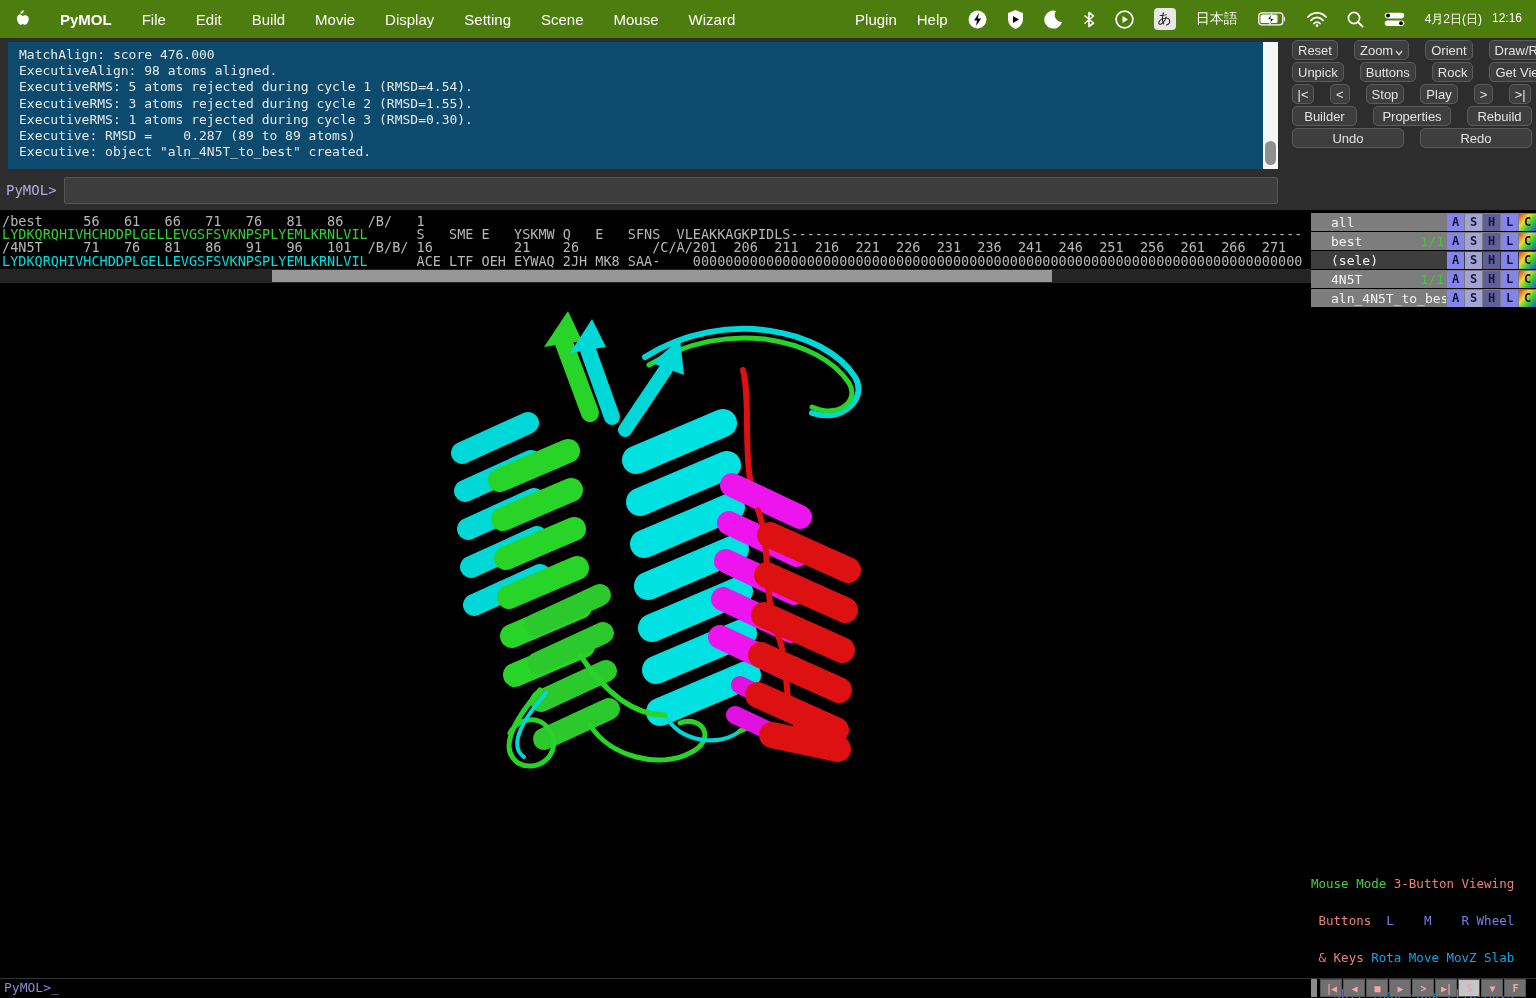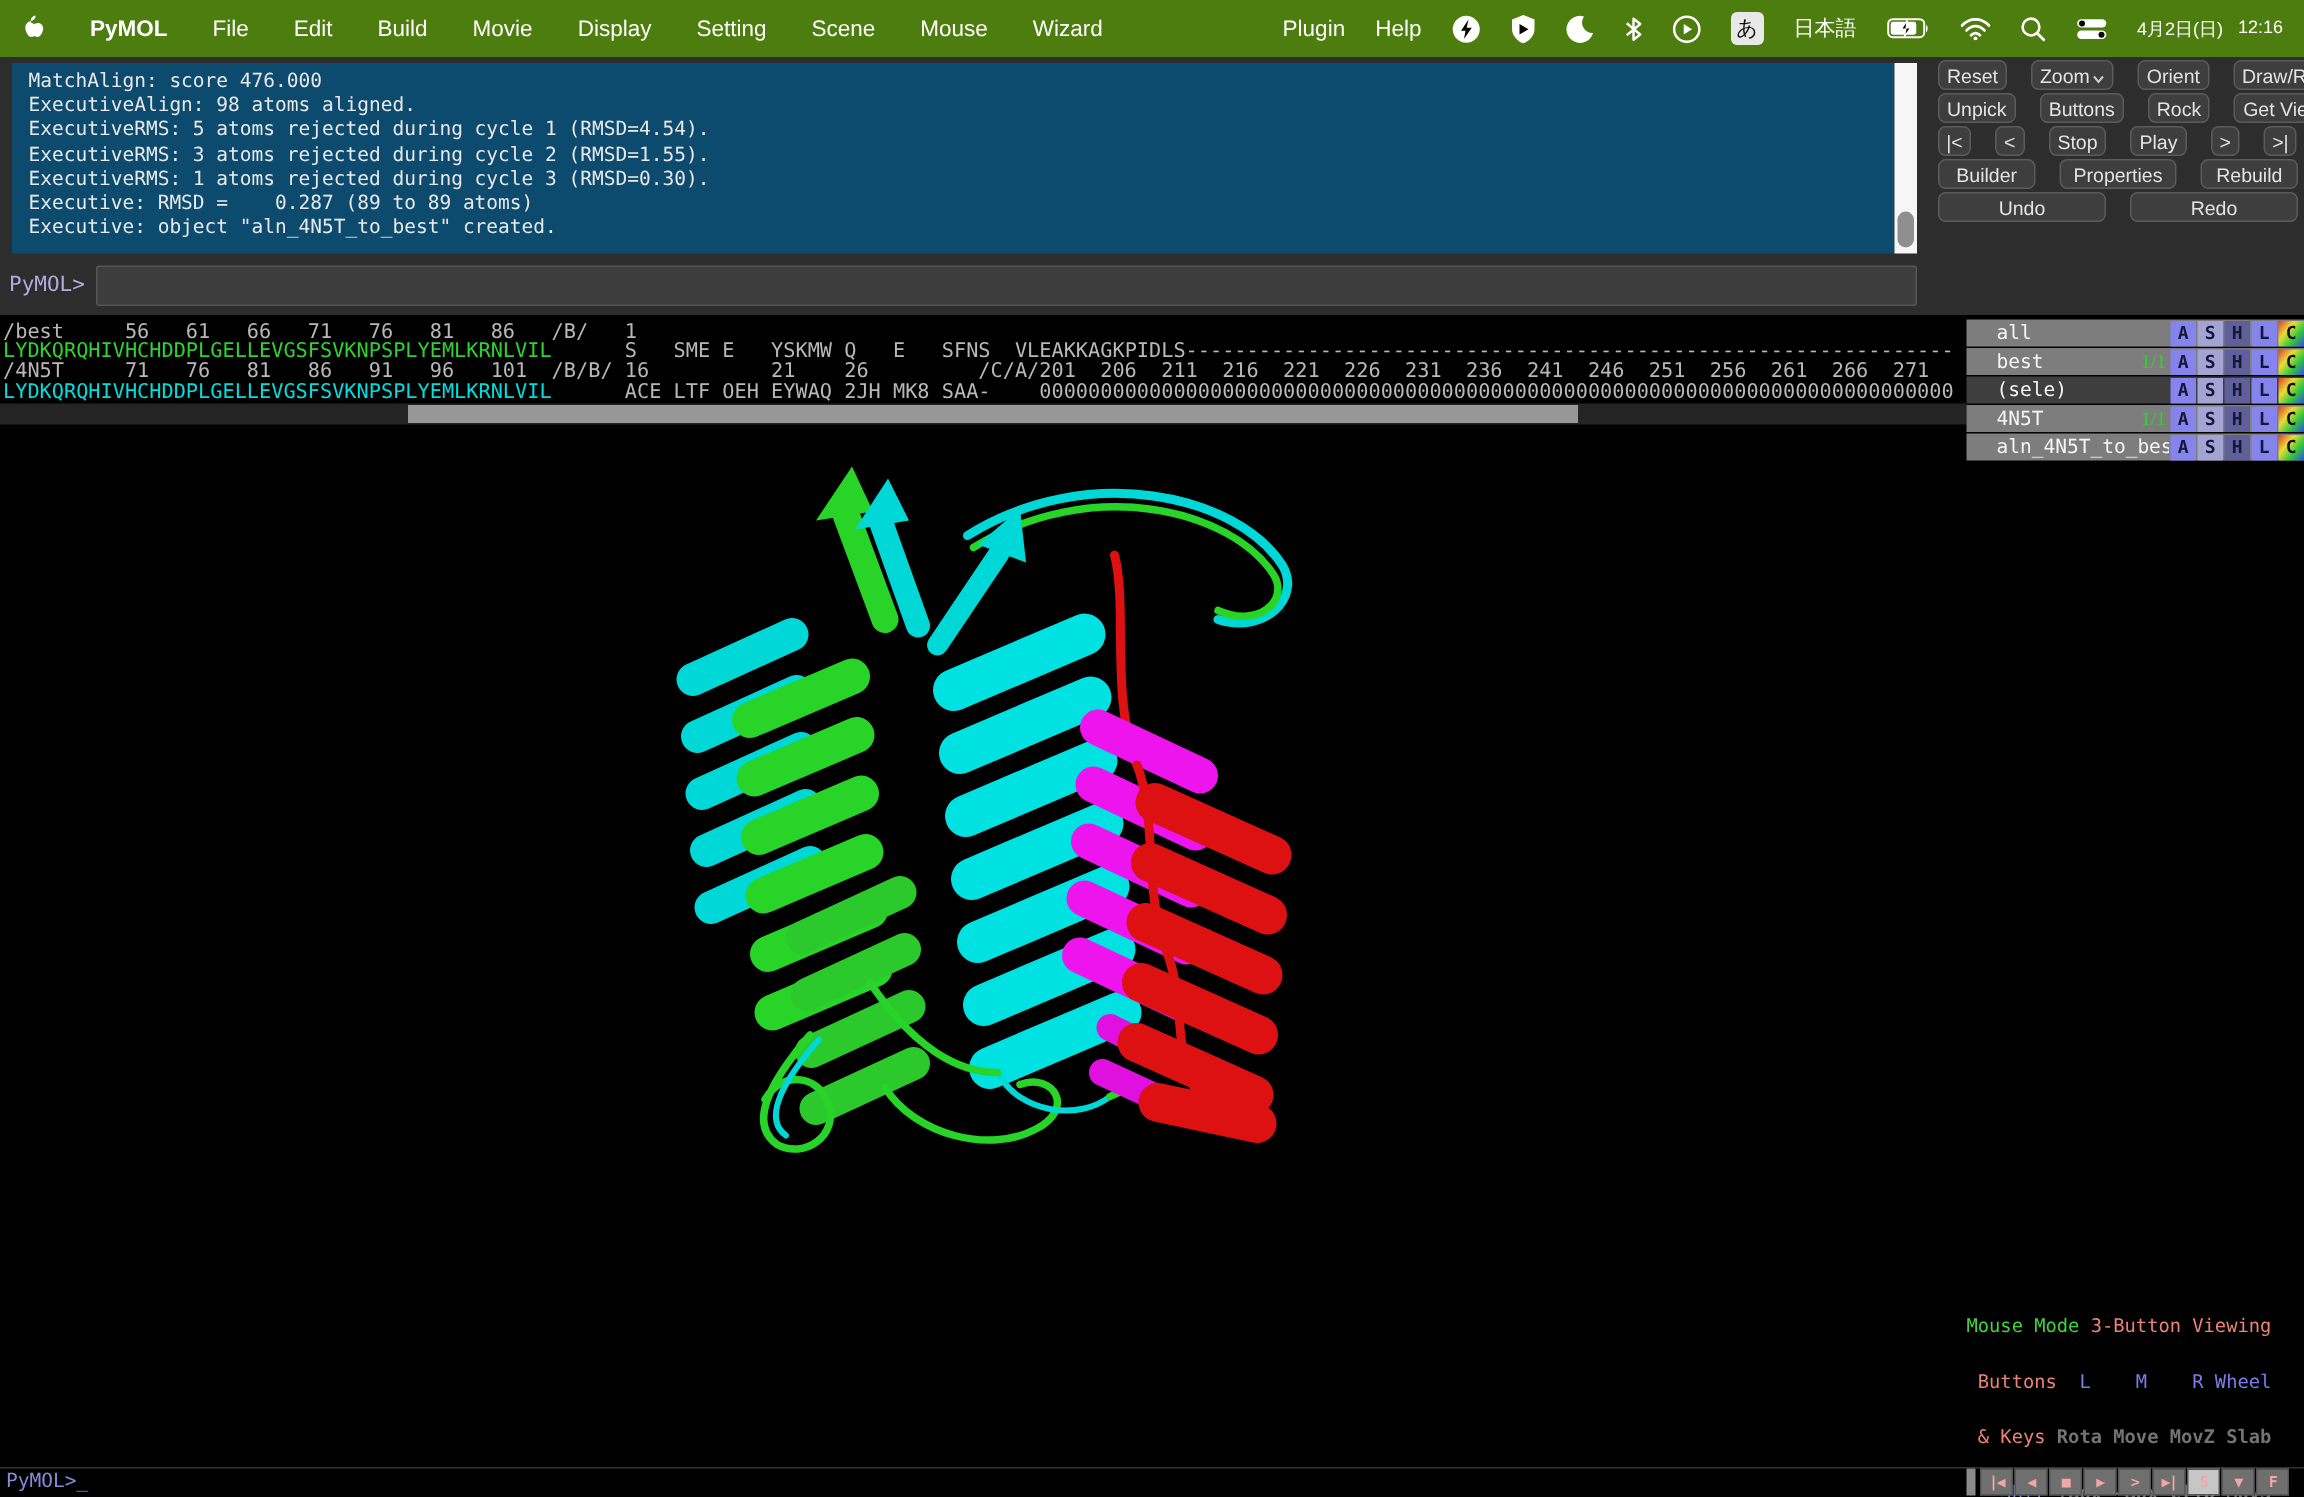--- a/index.html
+++ b/index.html
@@ -50,32 +50,32 @@
          white-space:pre; color:#b8b8b8; }
   .seq .green { color:#2fd32f; } .seq .cyan { color:#00dede; } .seq .gray { color:#b8b8b8; }
   .seq-scroll { position:absolute; top:59px; left:0; width:1311px; height:14px; background:#242424; }
   .seq-scroll .thumb { position:absolute; left:272px; top:1px; width:780px; height:12px; background:#979797; }
 
   
   .obj-panel { position:absolute; left:1311px; top:3px; width:225px; font:13px "DejaVu Sans Mono", monospace; }
   .obj-row { display:flex; height:18px; margin-bottom:1px; background:#7d7d7d; color:#f5f5f5; align-items:center; cursor:pointer; }
   .obj-row.sel { background:#3e3e3e; }
   .obj-name { flex:1; padding-left:20px; white-space:pre; overflow:hidden; }
-  .obj-state { color:#2fd32f; padding-right:2px;font-family:Liberation Serif, serif; }
+  .obj-state { color:#2fd32f; padding-right:2px; }
   .abtn { width:17px; height:17px; margin-left:1px; display:flex; align-items:center; justify-content:center;
           font:bold 12px "DejaVu Sans Mono", monospace; color:#16163a; cursor:pointer; flex:none; }
   .abtn.a, .abtn.l { background:#8484ec; }
   .abtn.s { background:#a4a4d4; }
   .abtn.h { background:#5f5f99; }
   .abtn.c { background:linear-gradient(130deg,#e23c2e 0%,#eadc35 35%,#35c93c 65%,#2e50e2 100%); color:#101010; }
 
   
   .mouse-panel { position:absolute; left:1311px; top:643px; width:225px;
                  font:12.5px/12.4px "DejaVu Sans Mono", monospace; white-space:pre; }
-  .mg { color:#3fd43f; } .ms { color:#ec8374; } .mb { color:#7d7de8; } .mw { color:#737373;font-weight:bold; }
+  .mg { color:#3fd43f; } .ms { color:#ec8374; } .mb { color:#7d7de8; } .mw { color:#0ea5e9; }
 
   
   .bottom-strip { position:absolute; bottom:0; left:0; right:0; height:20px; border-top:1px solid #333; }
   .bottom-prompt { position:absolute; left:4px; bottom:3px; color:#8d87d8; font:13px "DejaVu Sans Mono", monospace; }
   .vcr { position:absolute; right:0; bottom:0; width:225px; height:20px; display:flex; align-items:center; }
   .vcr-strip { width:6px; height:18px; background:#8a8a8a; margin-right:3px; }
   .vbtn { width:22px; height:18px; margin-right:1px; background:#6f6f6f; border:1px solid #565656;
           color:#f2a6a6; font:bold 10px "DejaVu Sans Mono", monospace; display:flex; align-items:center;
           justify-content:center; cursor:pointer; letter-spacing:-1px; }
   .vbtn.active { background:#c6c6c6; }

